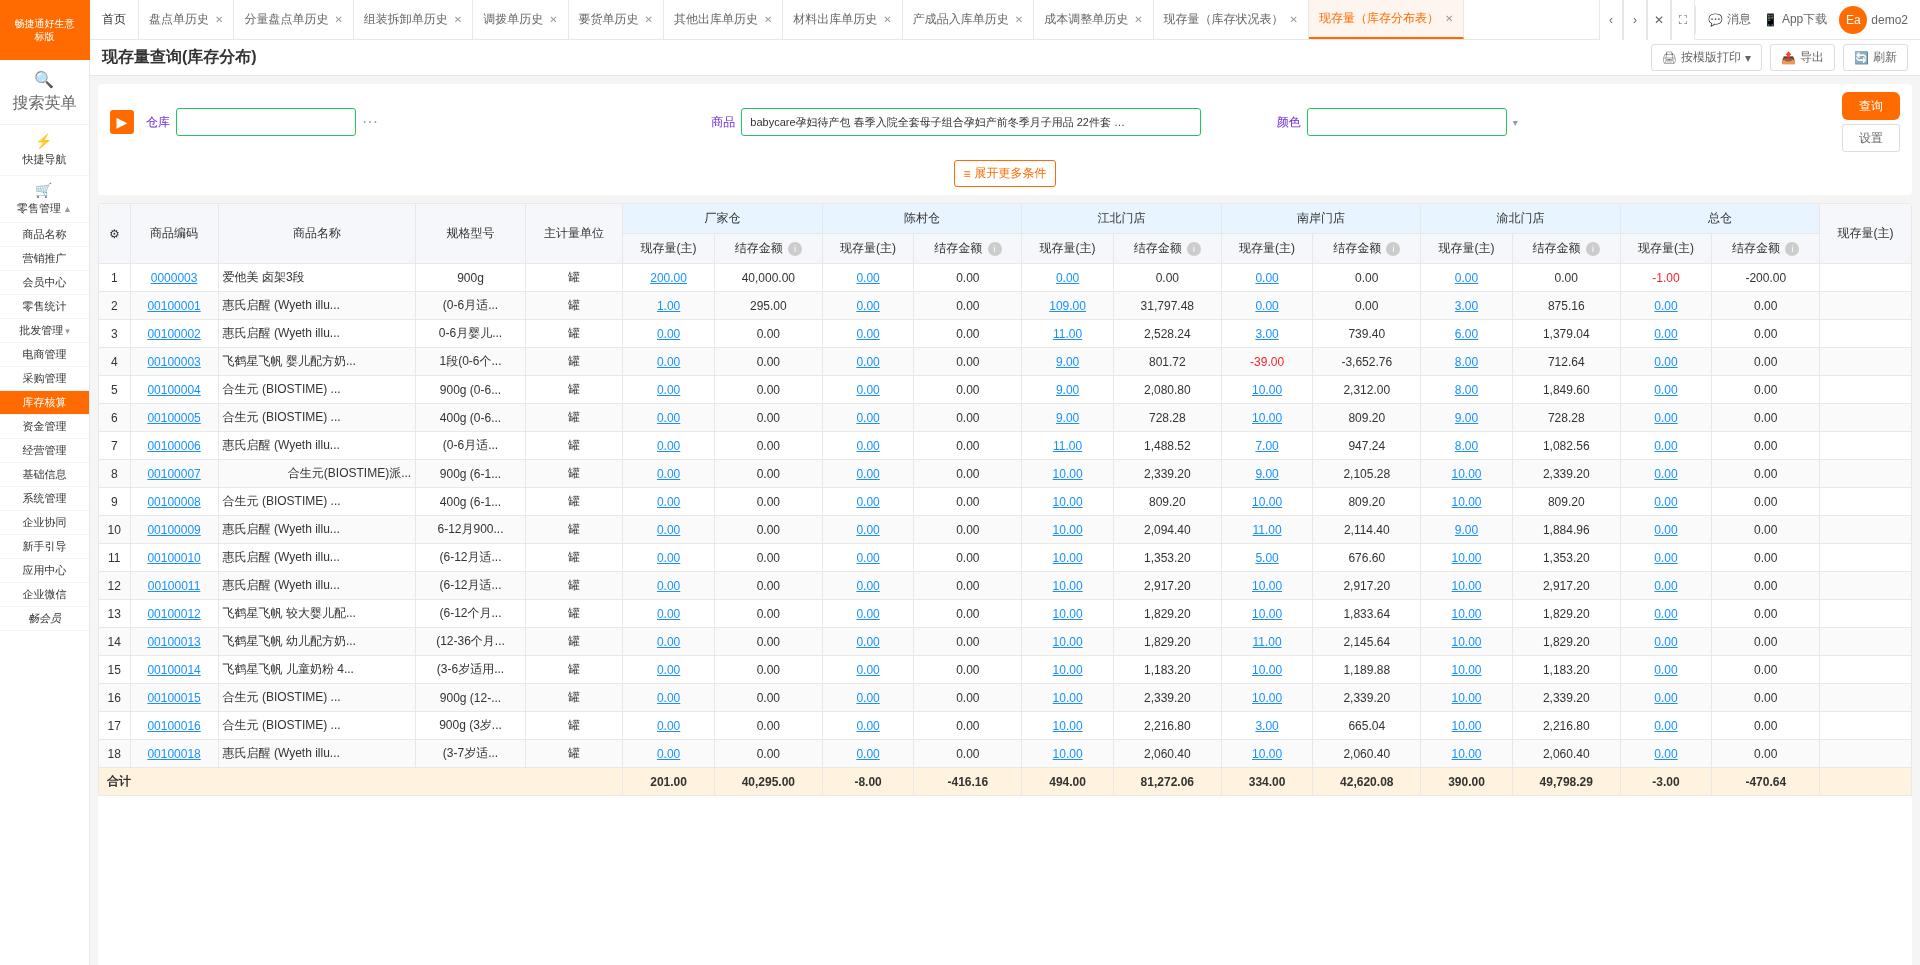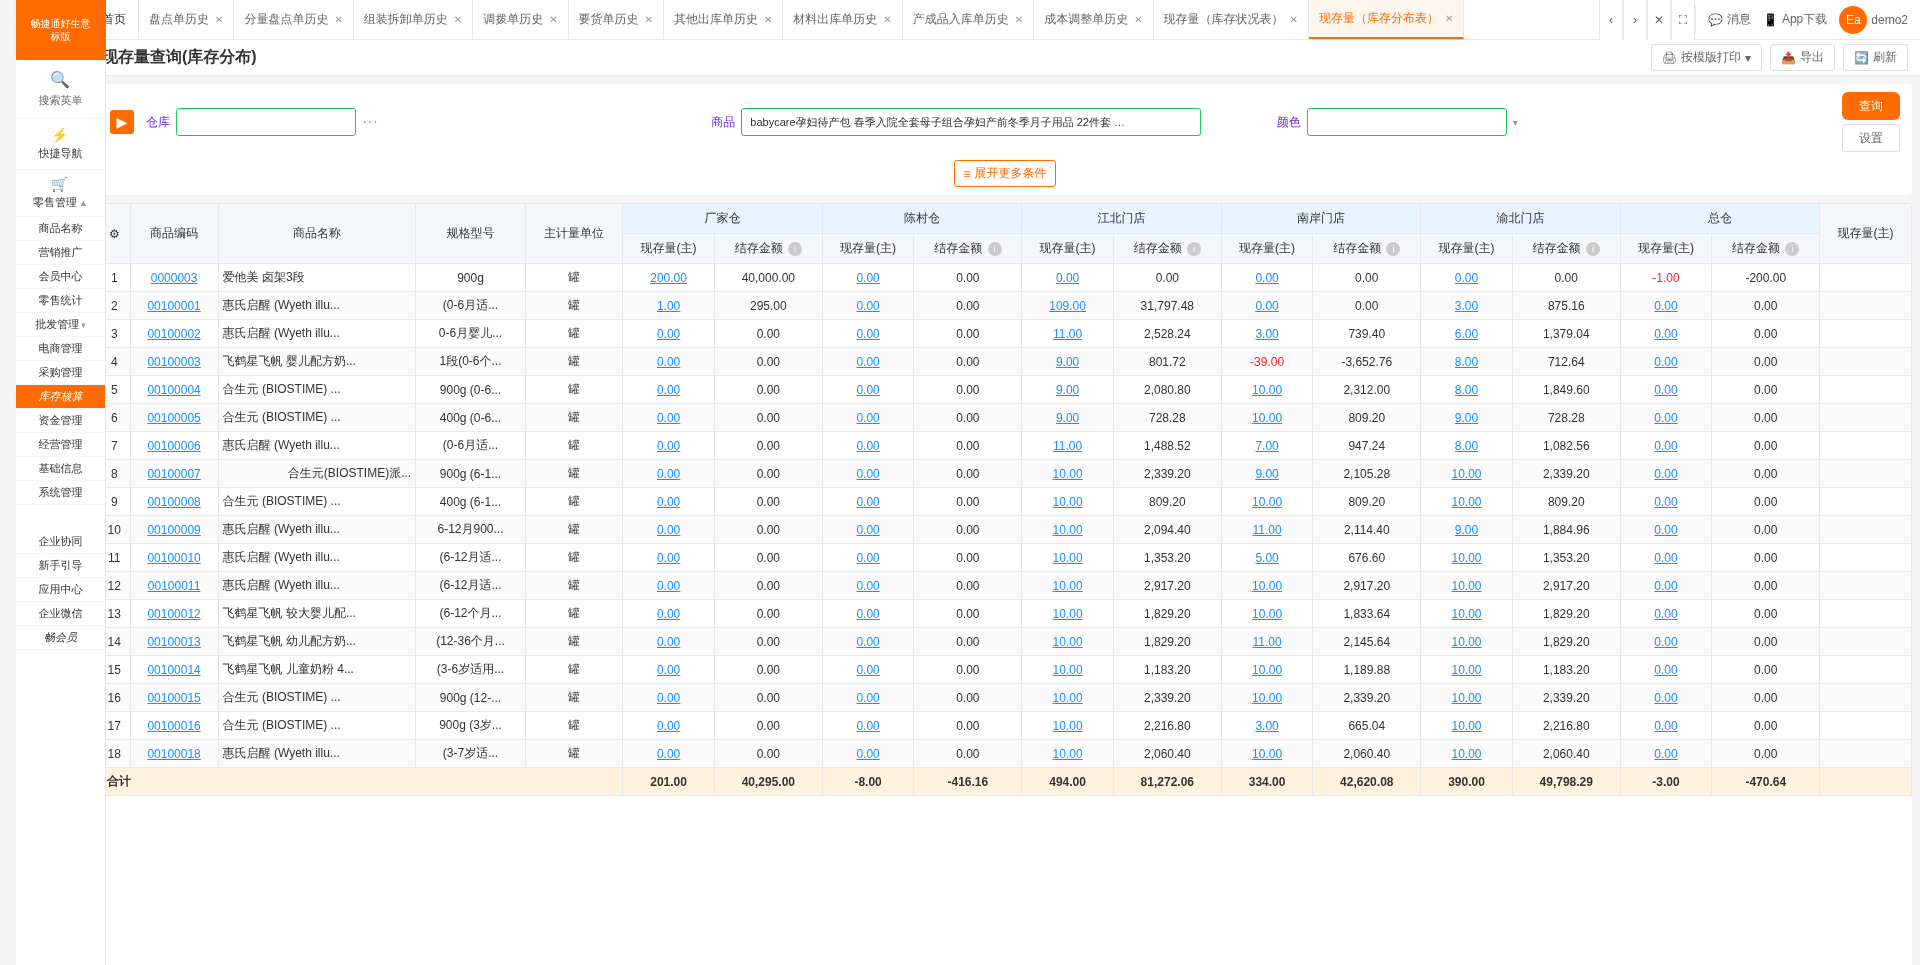--- a/index.html
+++ b/index.html
@@ -1,46 +1,46 @@
 <!DOCTYPE html>
 <html><head>
   <meta charset="utf-8">
   <style>
     * { box-sizing: border-box; margin: 0; padding: 0; font-family: 'Microsoft YaHei', Arial, sans-serif; font-size: 12px; }
     body { background: #f5f5f5; overflow: hidden; width: 1920px; height: 965px; }
 
     
     .sidebar {
-      position: fixed; left: 16px; top: 0; width: 90px; height: 965px;
+      position: fixed; left: 0; top: 0; width: 90px; height: 965px;
       background: #fff; border-right: 1px solid #e8e8e8;
       display: flex; flex-direction: column; align-items: center;
       z-index: 100;
     }
     .sidebar-logo {
       width: 90px; height: 60px; background: #ff6b00;
       display: flex; align-items: center; justify-content: center;
       color: white; font-size: 11px; text-align: center; line-height: 1.3;
       cursor: pointer; flex-shrink: 0;
     }
     .sidebar-search {
       width: 100%; padding: 10px 8px; border-bottom: 1px solid #f0f0f0;
       display: flex; flex-direction: column; align-items: center; gap: 4px;
       cursor: pointer;
     }
     .sidebar-search-icon { font-size: 16px; color: #666; }
-    .sidebar-search-label { color: #666; font-size: 11px; }
+    .sidebar-search-label { color: #666; font-size: 16px; }
     .sidebar-nav-item {
       width: 100%; padding: 8px 4px; text-align: center;
       cursor: pointer; color: #333; border-bottom: 1px solid #f5f5f5;
       display: flex; flex-direction: column; align-items: center; gap: 3px;
     }
     .sidebar-nav-item.active { background: #ff6b00; color: white; }
     .nav-icon { font-size: 14px; color: #666; }
     .nav-label { font-size: 11px; }
-    .sidebar-nav-item.active .nav-label { color: white; font-style: italic; }
+    .sidebar-nav-item.active .nav-label { color: white; }
     .nav-item-with-arrow { display: flex; align-items: center; justify-content: center; gap: 2px; width: 100%; }
 
     
     .topbar {
       position: fixed; left: 90px; top: 0; right: 0; height: 40px;
       background: #fff; border-bottom: 1px solid #e8e8e8;
       display: flex; align-items: center; padding: 0 0 0 0;
       z-index: 99;
     }
     .topbar-tabs {
@@ -221,21 +221,21 @@
   </div>
   <div class="sidebar-nav-item" style="padding:4px 2px;">
     <span class="nav-label">经营管理</span>
   </div>
   <div class="sidebar-nav-item" style="padding:4px 0;">
     <span class="nav-label">基础信息</span>
   </div>
   <div class="sidebar-nav-item" style="padding:4px 2px;">
     <span class="nav-label">系统管理</span>
   </div>
-  <div class="sidebar-nav-item" style="padding:4px 2px;margin-top:25px;">
+  <div class="sidebar-nav-item" style="padding:4px 2px;">
     <span class="nav-label">企业协同</span>
   </div>
   <div class="sidebar-nav-item" style="padding:4px 2px;">
     <span class="nav-label">新手引导</span>
   </div>
   <div class="sidebar-nav-item" style="padding:4px 2px;">
     <span class="nav-label">应用中心</span>
   </div>
   <div class="sidebar-nav-item" style="padding:4px 2px;">
     <span class="nav-label">企业微信</span>

